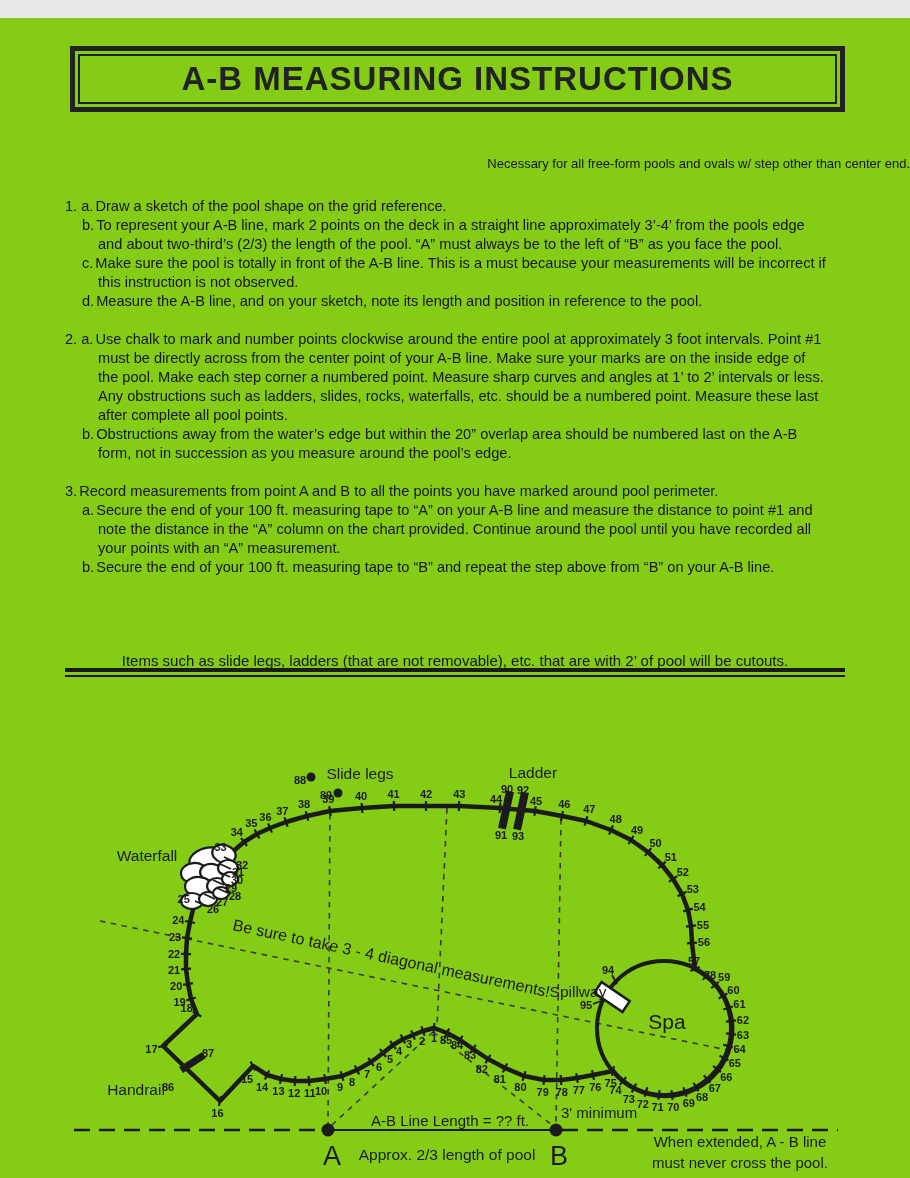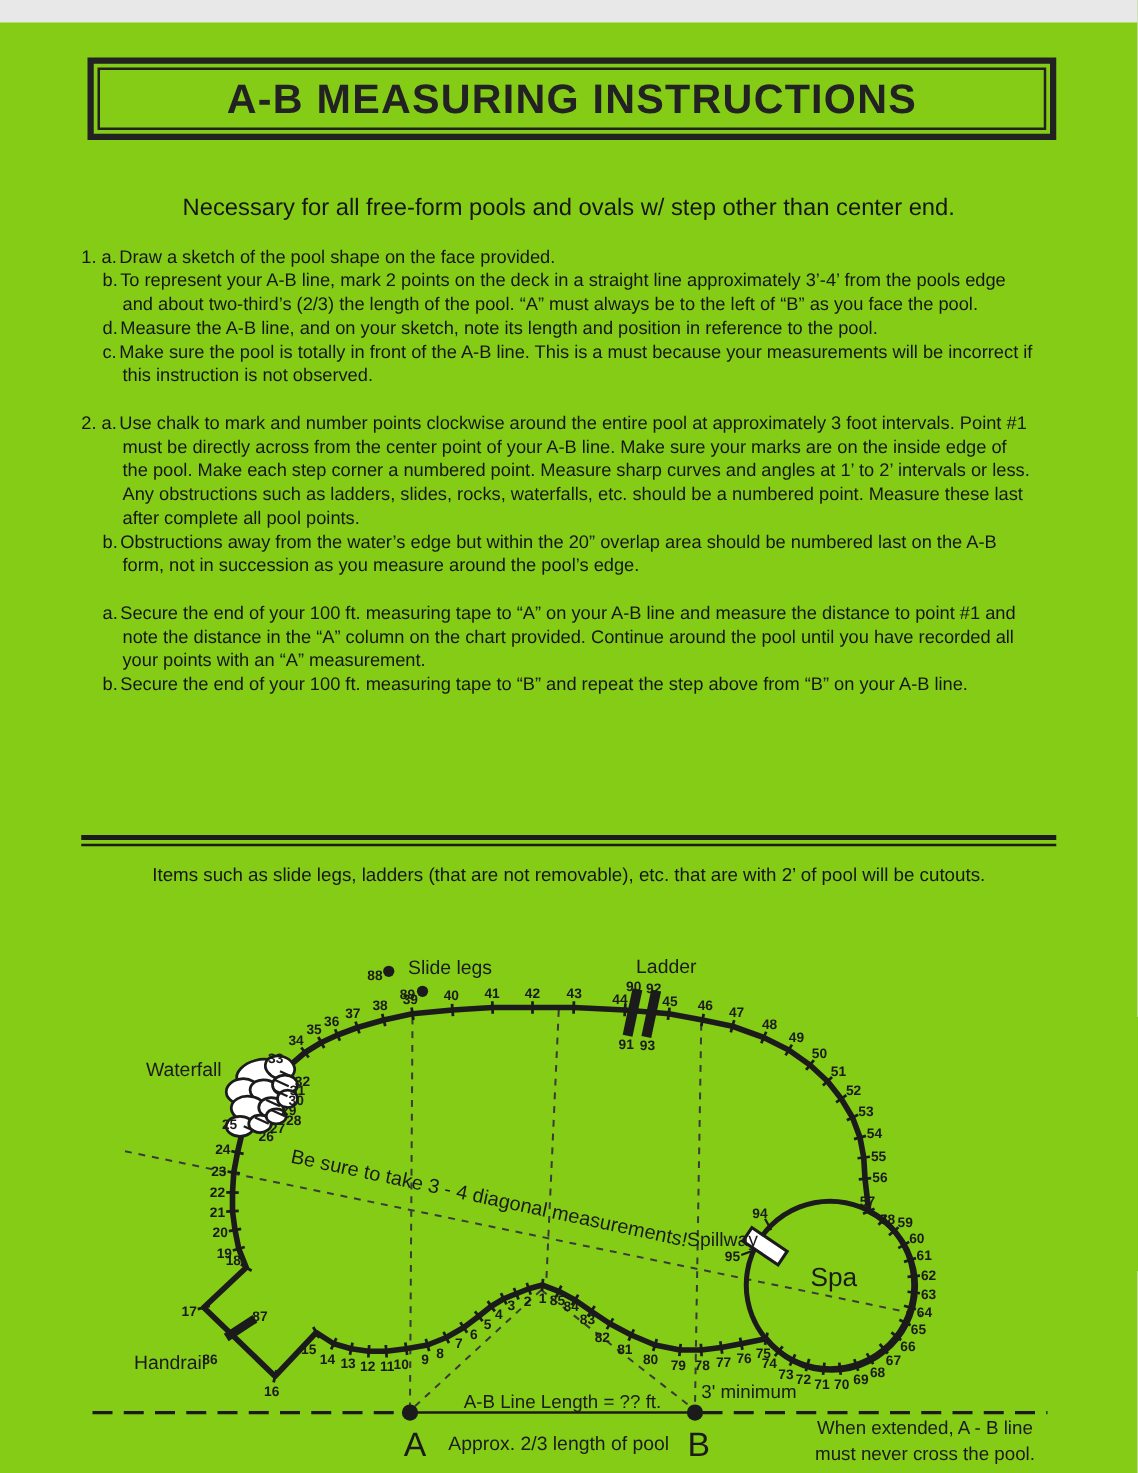--- a/index.html
+++ b/index.html
@@ -3,56 +3,57 @@
 <meta charset="utf-8">
 <style>
   html,body{margin:0;padding:0;background:#e8e8e8;}
   .page{position:relative;width:910px;height:1178px;background:#84cc16;margin:18px auto;
         font-family:"Liberation Sans",sans-serif;color:#1b1b1b;overflow:hidden;}
   .title-box{position:absolute;left:70px;top:28px;width:775px;height:66px;
              border:5px solid #222;box-sizing:border-box;}
   .title-inner{position:absolute;left:3px;top:3px;right:3px;bottom:3px;border:2px solid #222;
                display:flex;align-items:center;justify-content:center;}
   .title-inner h1{margin:0;font-size:33px;font-weight:600;letter-spacing:1px;color:#222;}
-  .subtitle{position:absolute;left:0;top:138px;width:910px;text-align:center;
-            font-size:19px;color:#161616;}
+  .subtitle{position:absolute;left:0;top:138px;width:910px;text-align:right;
+            font-size:13px;color:#161616;}
   .instructions{position:absolute;left:65px;top:179px;width:762px;
                 font-size:14.6px;line-height:19px;color:#161616;}
   .inst-section{margin-bottom:19px;}
   .inst-item{padding-left:33px;text-indent:-33px;}
   .inst-item.sub{margin-left:17px;padding-left:16px;text-indent:-16px;}
   .inst-label{padding-right:2px;}
   .divider{position:absolute;left:65px;top:650px;width:780px;height:3px;
            border-top:4px solid #1b1b1b;border-bottom:2px solid #1b1b1b;}
-  .cutout-note{position:absolute;left:0;top:672px;width:910px;text-align:center;
+  .cutout-note{position:absolute;left:0;top:632px;width:910px;text-align:center;
                font-size:15px;line-height:22px;color:#161616;}
   #diagram{position:absolute;left:0;top:0;width:910px;height:1178px;pointer-events:none;}
 </style>
 </head>
 <body>
 
 <div class="page">
   <div class="title-box">
     <div class="title-inner">
       <h1>A-B MEASURING INSTRUCTIONS</h1>
     </div>
   </div>
   <div class="subtitle">Necessary for all free-form pools and ovals w/ step other than center end.</div>
   <div class="instructions" id="instructions">
       <div class="inst-section">
-        <div class="inst-item top"><span class="inst-label">1. a.</span><span class="inst-text">Draw a sketch of the pool shape on the face provided.</span></div>
+        <div class="inst-item top"><span class="inst-label">1. a.</span><span class="inst-text">Draw a sketch of the pool shape on the grid reference.</span></div>
         <div class="inst-item sub"><span class="inst-label">b.</span><span class="inst-text">To represent your A-B line, mark 2 points on the deck in a straight line approximately 3’-4’ from the pools edge and about two-third’s (2/3) the length of the pool.  “A” must always be to the left of “B” as you face the pool.</span></div>
+        <div class="inst-item sub"><span class="inst-label">c.</span><span class="inst-text">Make sure the pool is totally in front of the A-B line.  This is a must because your measurements will be incorrect if this instruction is not observed.</span></div>
         <div class="inst-item sub"><span class="inst-label">d.</span><span class="inst-text">Measure the A-B line, and on your sketch, note its length and position in reference to the pool.</span></div>
-        <div class="inst-item sub"><span class="inst-label">c.</span><span class="inst-text">Make sure the pool is totally in front of the A-B line.  This is a must because your measurements will be incorrect if this instruction is not observed.</span></div>
       </div>
       <div class="inst-section">
         <div class="inst-item top"><span class="inst-label">2. a.</span><span class="inst-text">Use chalk to mark and number points clockwise around the entire pool at approximately 3 foot intervals. Point #1 must be directly across from the center point of your A-B line.  Make sure your marks are on the inside edge of the pool.  Make each step corner a numbered point.  Measure sharp curves and angles at 1’ to 2’ intervals or less.  Any obstructions such as ladders, slides, rocks, waterfalls, etc. should be a numbered point.  Measure these last after complete all pool points.</span></div>
         <div class="inst-item sub"><span class="inst-label">b.</span><span class="inst-text">Obstructions away from the water’s edge but within the 20” overlap area should be numbered last on the A-B form, not in succession as you measure around the pool’s edge.</span></div>
       </div>
       <div class="inst-section">
+        <div class="inst-item top"><span class="inst-label">3.</span><span class="inst-text">Record measurements from point A and B to all the points you have marked around pool perimeter.</span></div>
         <div class="inst-item sub"><span class="inst-label">a.</span><span class="inst-text">Secure the end of your 100 ft. measuring tape to “A” on your A-B line and measure the distance to point #1 and note the distance in the “A” column on the chart provided. Continue around the pool until you have recorded all your points with an “A” measurement.</span></div>
         <div class="inst-item sub"><span class="inst-label">b.</span><span class="inst-text">Secure the end of your 100 ft. measuring tape to “B” and repeat the step above from “B” on your A-B line.</span></div>
       </div>
     </div>
   <div class="divider"></div>
   <div class="cutout-note">
     <div>Items such as slide legs, ladders (that are not removable), etc. that are with 2’ of pool will be cutouts.</div>
   </div>
   <svg id="diagram" viewBox="0 0 910 1178">
       <g>

